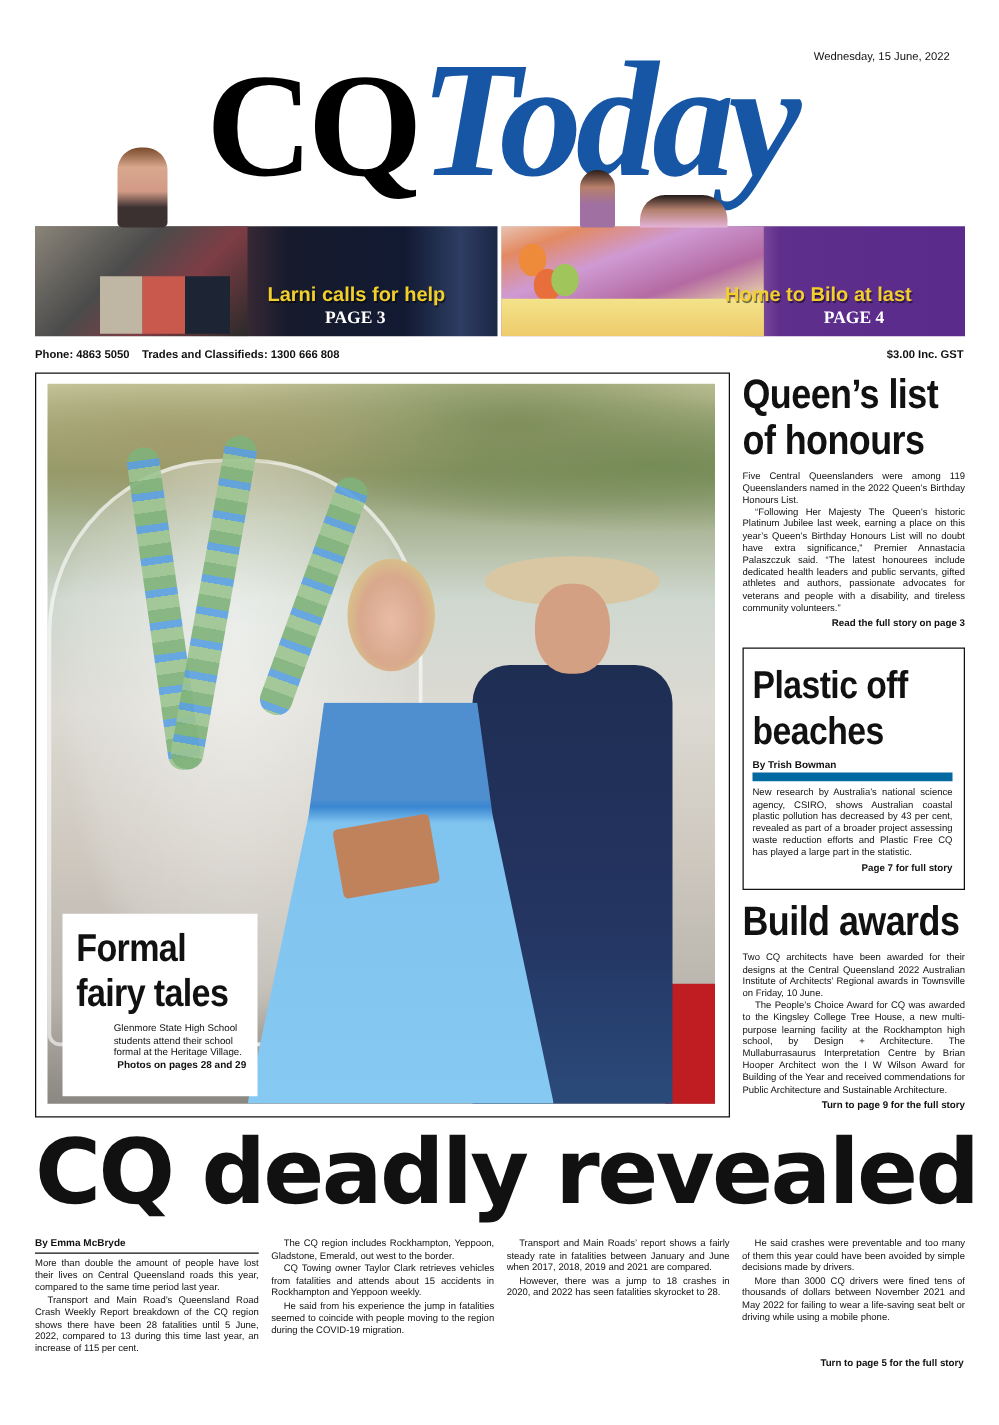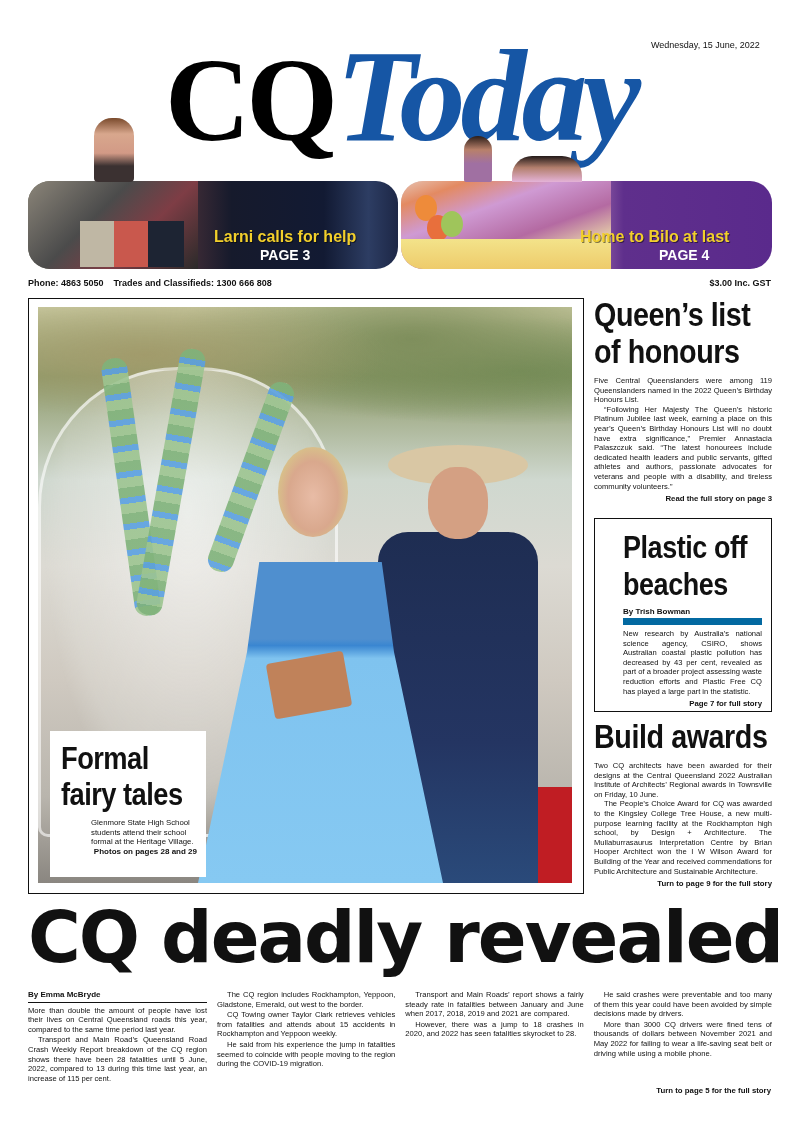--- a/index.html
+++ b/index.html
@@ -6,32 +6,32 @@
   html, body { width: 799px; height: 1140px; background: #ffffff; overflow: hidden; }
   body { position: relative; font-family: "Liberation Sans", sans-serif; color: #111; }
 
   
   .masthead { position: absolute; left: 165px; top: 30px; height: 140px; white-space: nowrap; }
   .mast-cq { font-family: "Liberation Serif", serif; font-size: 118px; font-weight: bold; color: #000; letter-spacing: -4px; line-height: 1; vertical-align: top; display: inline-block; margin-top: 12px; }
   .mast-today { font-family: "Liberation Serif", serif; font-size: 132px; font-weight: bold; font-style: italic; color: #1656a5; letter-spacing: -5px; line-height: 1; display: inline-block; margin-left: 2px; }
   .dateline { position: absolute; left: 651px; top: 40px; font-size: 9px; color: #111; }
 
   
-  .promo { position: absolute; top: 181px; height: 88px; overflow: hidden; border-radius: 22px; }
+  .promo { position: absolute; top: 181px; height: 88px; overflow: hidden; }
   .promo-left { left: 28px; width: 370px; background: linear-gradient(90deg, #6c6a5a 0%, #6d6050 30%, #3a2a35 45%, #161a2c 55%, #121a33 80%, #2d3d63 92%, #1d2746 100%); }
   .promo-right { left: 401px; width: 371px; background: linear-gradient(90deg, #d8c7c9 0%, #e6b5c6 25%, #c895c0 45%, #5f2f8c 60%, #5a2a8c 100%); }
   .promo-photo-l { position: absolute; left: 0; top: 0; width: 170px; height: 88px; background: linear-gradient(135deg, #8b8579, #4b4b4b 40%, #7e3d45 65%, #2a2a2a); }
   .promo-photo-l .card1 { position:absolute; left:52px; top:40px; width:34px; height:46px; background:#bfb7a4; }
   .promo-photo-l .card2 { position:absolute; left:86px; top:40px; width:34px; height:46px; background:#c9584d; }
   .promo-photo-l .card3 { position:absolute; left:120px; top:40px; width:36px; height:46px; background:#1d2433; }
   .promo-photo-r { position: absolute; left: 0; top: 0; width: 210px; height: 88px; background: linear-gradient(160deg, #e7c3b2 0%, #e38a62 15%, #cf9ad3 35%, #b46aa2 60%, #e7d0a8 80%, #f0d86b 100%); }
   .promo-photo-r .cake { position:absolute; left:0; top:58px; width:210px; height:30px; background: linear-gradient(180deg, #f3e38a, #eecb6b); }
   .balloon { position:absolute; width:22px; height:26px; border-radius:50%; }
   .promo-headline { position: absolute; font-size: 16px; font-weight: bold; color: #f2cf2b; white-space: nowrap; text-shadow: 1px 1px 0 rgba(0,0,0,0.5); }
-  .promo-page { position: absolute; font-size: 14px; font-weight: bold; color: #ffffff; white-space: nowrap; }
+  .promo-page { position: absolute; font-size: 14px; font-weight: bold; color: #ffffff; white-space: nowrap; font-family: Liberation Serif, serif; }
   .promo-left .promo-headline { left: 186px; top: 47px; }
   .promo-left .promo-page { left: 232px; top: 66px; }
   .promo-right .promo-headline { left: 179px; top: 47px; }
   .promo-right .promo-page { left: 258px; top: 66px; }
 
   
   .cutout-woman { position:absolute; left: 94px; top: 118px; width: 40px; height: 64px; border-radius: 18px 18px 4px 4px; background: linear-gradient(180deg, #7a4a2c 0%, #d8a78d 25%, #d29a86 55%, #3b3131 75%); }
   .cutout-family { position:absolute; left: 454px; top: 136px; width: 150px; height: 46px; }
   .cutout-family .p1 { position:absolute; left: 10px; top: 0; width: 28px; height: 46px; border-radius: 14px 14px 2px 2px; background: linear-gradient(180deg, #2b1d18 0%, #b8806a 30%, #a070a2 60%); }
   .cutout-family .p2 { position:absolute; left: 58px; top: 20px; width: 70px; height: 26px; border-radius: 20px 20px 0 0; background: linear-gradient(180deg, #231a19 0%, #b37f6d 45%, #e4b3d8 100%); }
@@ -63,21 +63,21 @@
 
   
   .rcol { position:absolute; left: 594px; width: 178px; }
   .story-title { font-family: "Liberation Sans", sans-serif; font-weight: bold; font-size: 33px; line-height: 37px; white-space: nowrap; transform: scaleX(0.87); transform-origin: left; letter-spacing: -0.5px; }
   .story-body { font-size: 7.6px; line-height: 9.6px; text-align: justify; margin-top: 6px; }
   .story-body p + p { text-indent: 10px; }
   .story-ref { font-size: 7.8px; font-weight: bold; text-align: right; margin-top: 3px; }
   .byline { font-size: 8px; font-weight: bold; border-bottom: 7px solid #0369a1; padding-bottom: 2px; margin-top: 4px; }
 
   .queens { top: 296px; }
-  .plastic-box { position:absolute; left: 594px; top: 518px; width: 178px; height: 194px; border: 1px solid #111; padding: 10px 9px 0 28px; }
+  .plastic-box { position:absolute; left: 594px; top: 518px; width: 178px; height: 194px; border: 1px solid #111; padding: 10px 9px 0 7px; }
   .plastic-box .story-title { font-size: 31px; }
   .build { top: 718px; }
 
   
   .lead-headline { position:absolute; left: 28px; top: 900px; width: 744px; font-family: "DejaVu Sans", sans-serif; font-weight: 900; font-size: 72px; line-height: 74px; letter-spacing: -2px; white-space: nowrap; transform: scaleX(1.0); transform-origin: left; }
   .lead-cols { position:absolute; left: 28px; top: 990px; width: 744px; display: flex; gap: 10px; }
   .lead-col { width: 179px; font-size: 7.6px; line-height: 9.6px; text-align: justify; }
   .lead-col p { text-indent: 10px; margin-bottom: 1px; }
   .lead-col p.noindent { text-indent: 0; }
   .lead-byline { font-size: 8px; font-weight: bold; border-bottom: 1px solid #111; padding-bottom: 2px; margin-bottom: 3px; width: 179px; }

